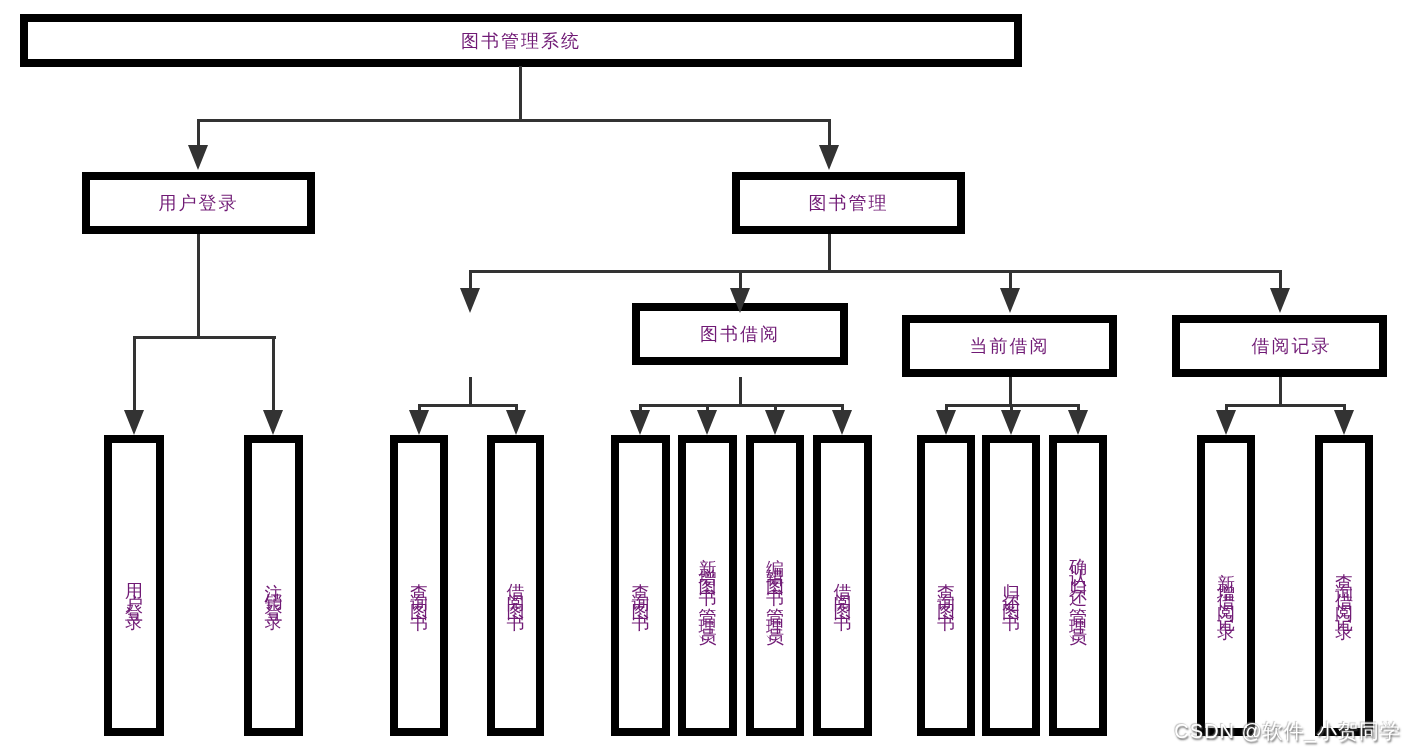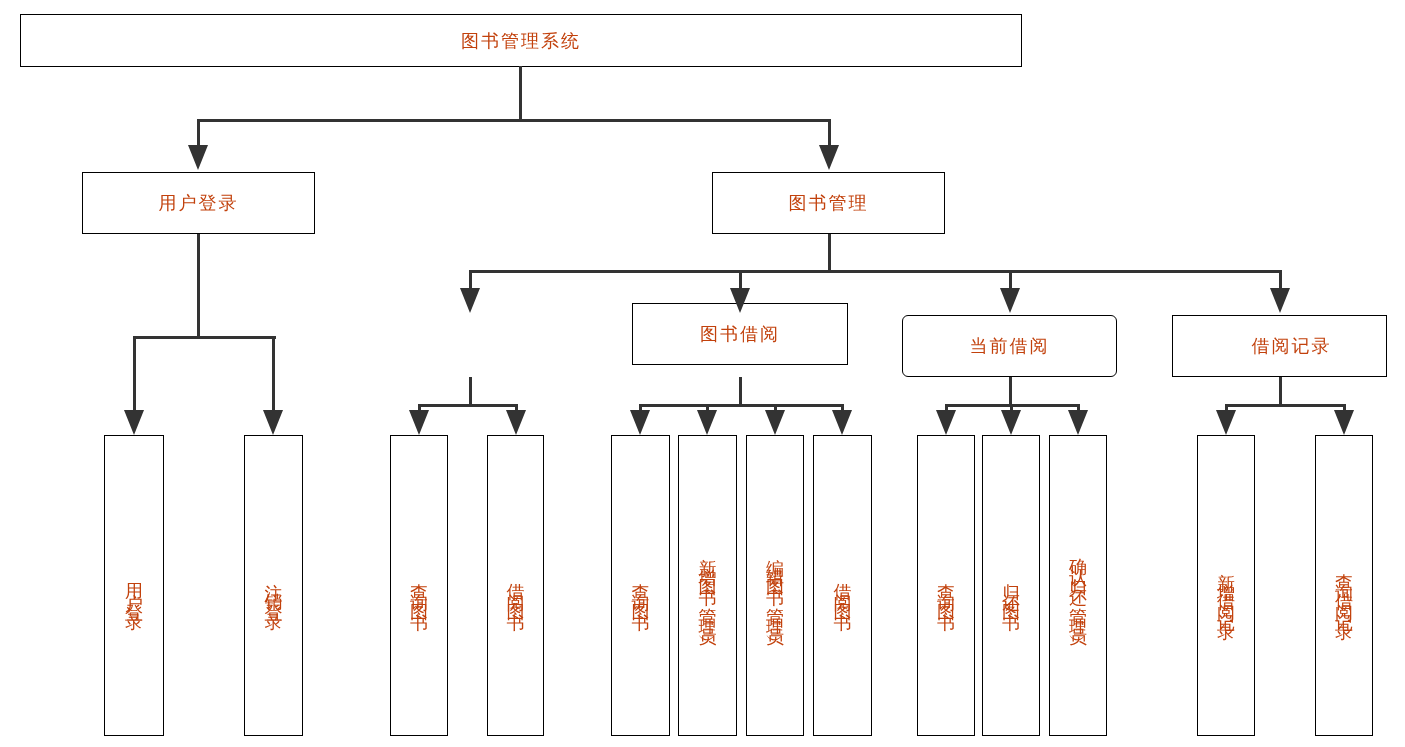--- a/index.html
+++ b/index.html
@@ -8,23 +8,23 @@
     width: 1405px; height: 747px;
     background: #ffffff;
     font-family: "Liberation Sans", "DejaVu Sans", sans-serif;
     position: relative; overflow: hidden;
   }
   .stage { position: absolute; inset: 0; }
 
   .box {
     position: absolute;
     background: #ffffff;
-    border: 1px solid #000000;
+    border: 8px solid #000000;
     display: flex; align-items: center; justify-content: center;
-    color: #c2410c;
+    color: #701a75;
     font-size: 18px;
     letter-spacing: 2px;
     text-align: center;
   }
   .vbox {
     writing-mode: vertical-rl;
     text-orientation: upright;
     letter-spacing: 10px;
     line-height: 1;
     padding-top: 6px;
@@ -36,24 +36,24 @@
   .arr {
     position: absolute; width: 0; height: 0;
     border-left: 10px solid transparent;
     border-right: 10px solid transparent;
     border-top: 25px solid #333333;
   }
 
   
   .b-root { left: 20px;  top: 14px;  width: 1002px; height: 53px; }
   .b-l2a  { left: 82px;  top: 172px; width: 233px;  height: 62px; }
-  .b-l2b  { left: 712px; top: 172px; width: 233px;  height: 62px; }
+  .b-l2b  { left: 732px; top: 172px; width: 233px;  height: 62px; }
   .b-l3a  { left: 361px; top: 315px; width: 217px;  height: 62px; }
   .b-l3b  { left: 632px; top: 303px; width: 216px;  height: 62px; }
-  .b-l3c  { left: 902px; top: 315px; width: 215px;  height: 62px; border-radius: 6px; }
+  .b-l3c  { left: 902px; top: 315px; width: 215px;  height: 62px; }
   .b-l3d  { left: 1172px;top: 315px; width: 215px;  height: 62px; padding-left: 24px; }
 
   .leaf { top: 435px; height: 301px; }
   .f01 { left: 104px;  width: 60px; }
   .f02 { left: 244px;  width: 59px; }
   .f03 { left: 390px;  width: 58px; }
   .f04 { left: 487px;  width: 57px; }
   .f05 { left: 611px;  width: 59px; }
   .f06 { left: 678px;  width: 59px; }
   .f07 { left: 746px;  width: 58px; }
@@ -192,14 +192,15 @@
   <div class="vl" style="left:1077px;top:404px;height:8px;"></div>
   <div class="arr" style="left:1068px;top:410px;"></div>
 
   <div class="vl" style="left:1279px;top:377px;height:30px;"></div>
   <div class="hl" style="left:1225px;top:404px;width:120px;"></div>
   <div class="vl" style="left:1225px;top:404px;height:8px;"></div>
   <div class="arr" style="left:1216px;top:410px;"></div>
   <div class="vl" style="left:1343px;top:404px;height:8px;"></div>
   <div class="arr" style="left:1334px;top:410px;"></div>
 
+  <div class="watermark">CSDN @软件_小贺同学</div>
 
 </div>
 
 </body></html>

